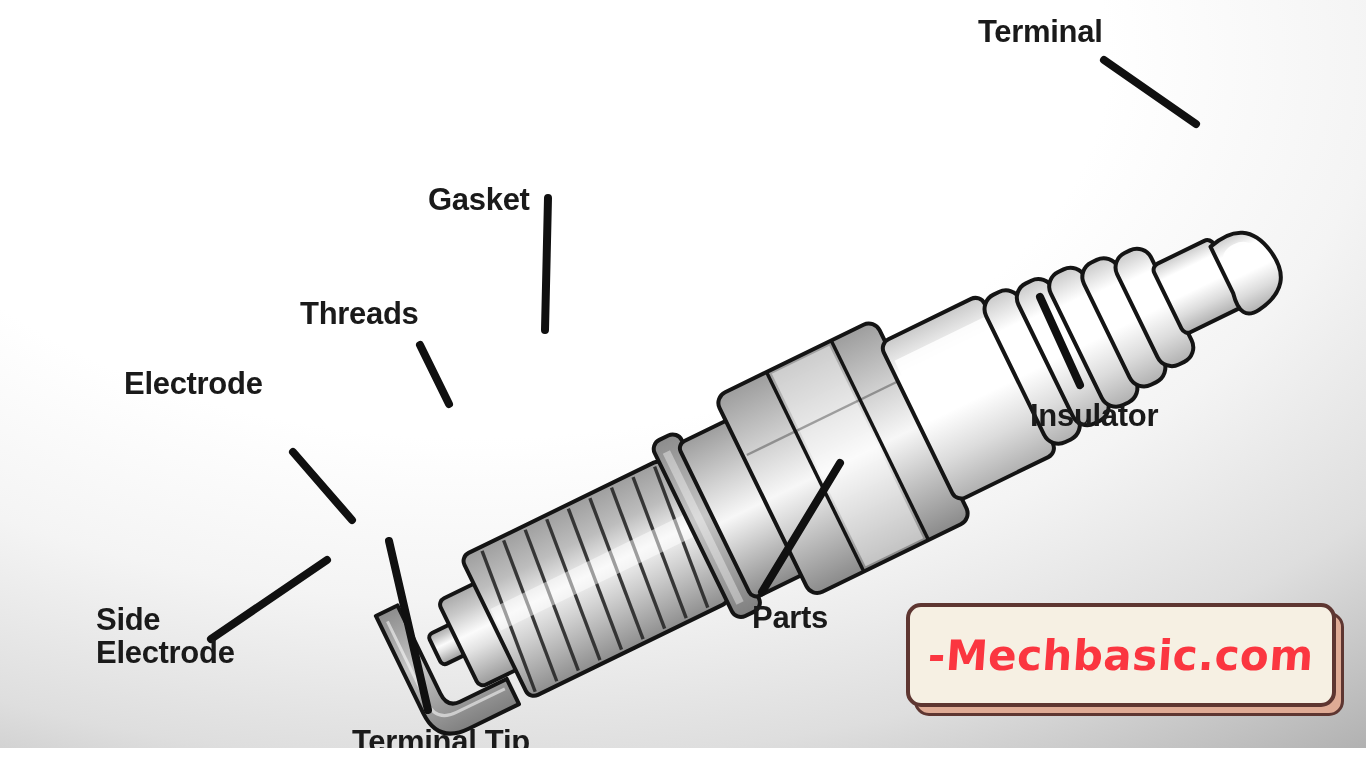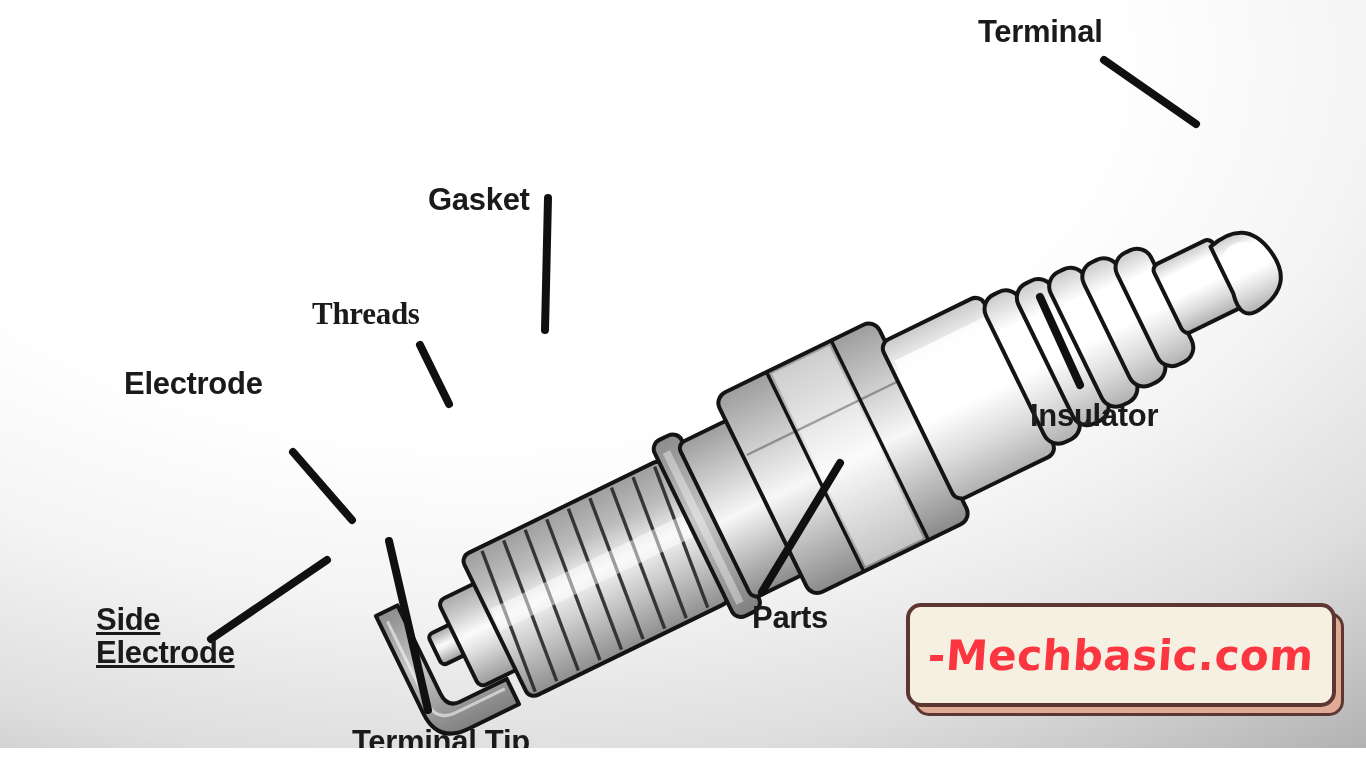--- a/index.html
+++ b/index.html
@@ -206,24 +206,24 @@
         <line x1="1080" y1="385" x2="1040" y2="297"></line>
         <line x1="211" y1="639" x2="327" y2="560"></line>
         <line x1="762" y1="592" x2="840" y2="463"></line>
         <line x1="428" y1="710" x2="389" y2="541"></line>
       </g>
   </svg>
 
   <div id="labels-layer">
       <div class="label" style="left: 978px; top: 16px;"><div>Terminal</div></div>
       <div class="label" style="left: 428px; top: 152px; margin-top: 32px;"><div>Gasket</div></div>
-      <div class="label" style="left: 312px; top: 298px; font-family: Liberation Serif, serif;"><div>Threads</div></div>
+      <div class="label" style="left: 300px; top: 298px;"><div>Threads</div></div>
       <div class="label" style="left: 124px; top: 368px;"><div>Electrode</div></div>
       <div class="label" style="left: 1030px; top: 400px;"><div>Insulator</div></div>
-      <div class="label" style="left: 96px; top: 604px; text-decoration: underline;"><div>Side</div><div>Electrode</div></div>
+      <div class="label" style="left: 96px; top: 604px;"><div>Side</div><div>Electrode</div></div>
       <div class="label" style="left: 752px; top: 602px;"><div>Parts</div></div>
       <div class="label" style="left: 352px; top: 726px;"><div>Terminal Tip</div></div>
     </div>
 
 
   <div id="badge-wrap">
     <div id="badge-shadow"></div>
     <div id="badge">
       <span id="badge-text">-Mechbasic.com</span>
     </div>

